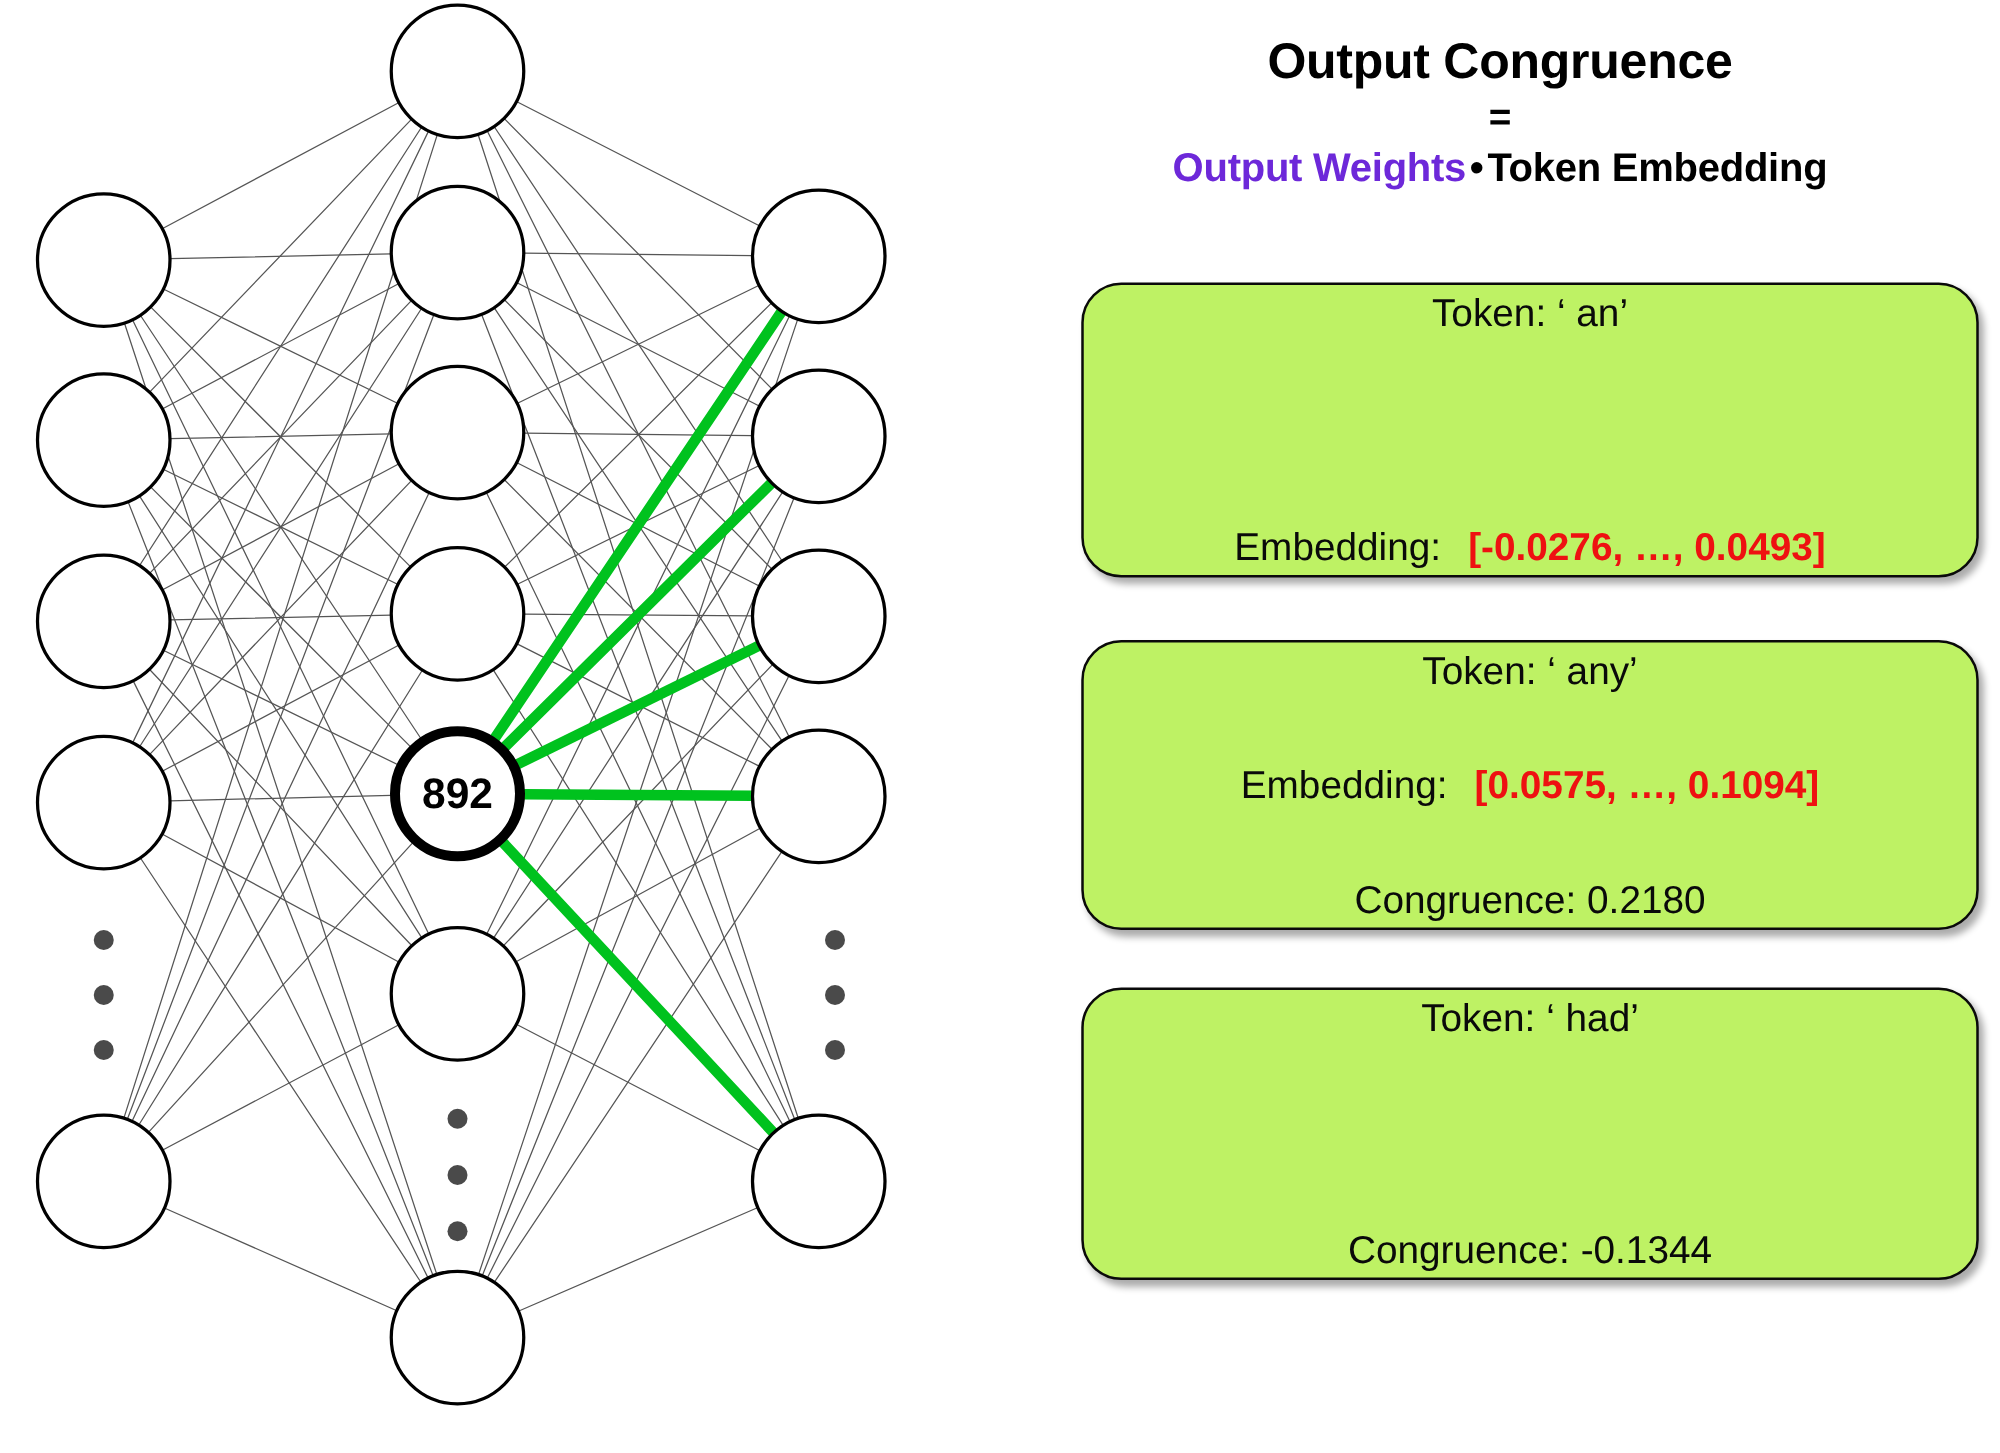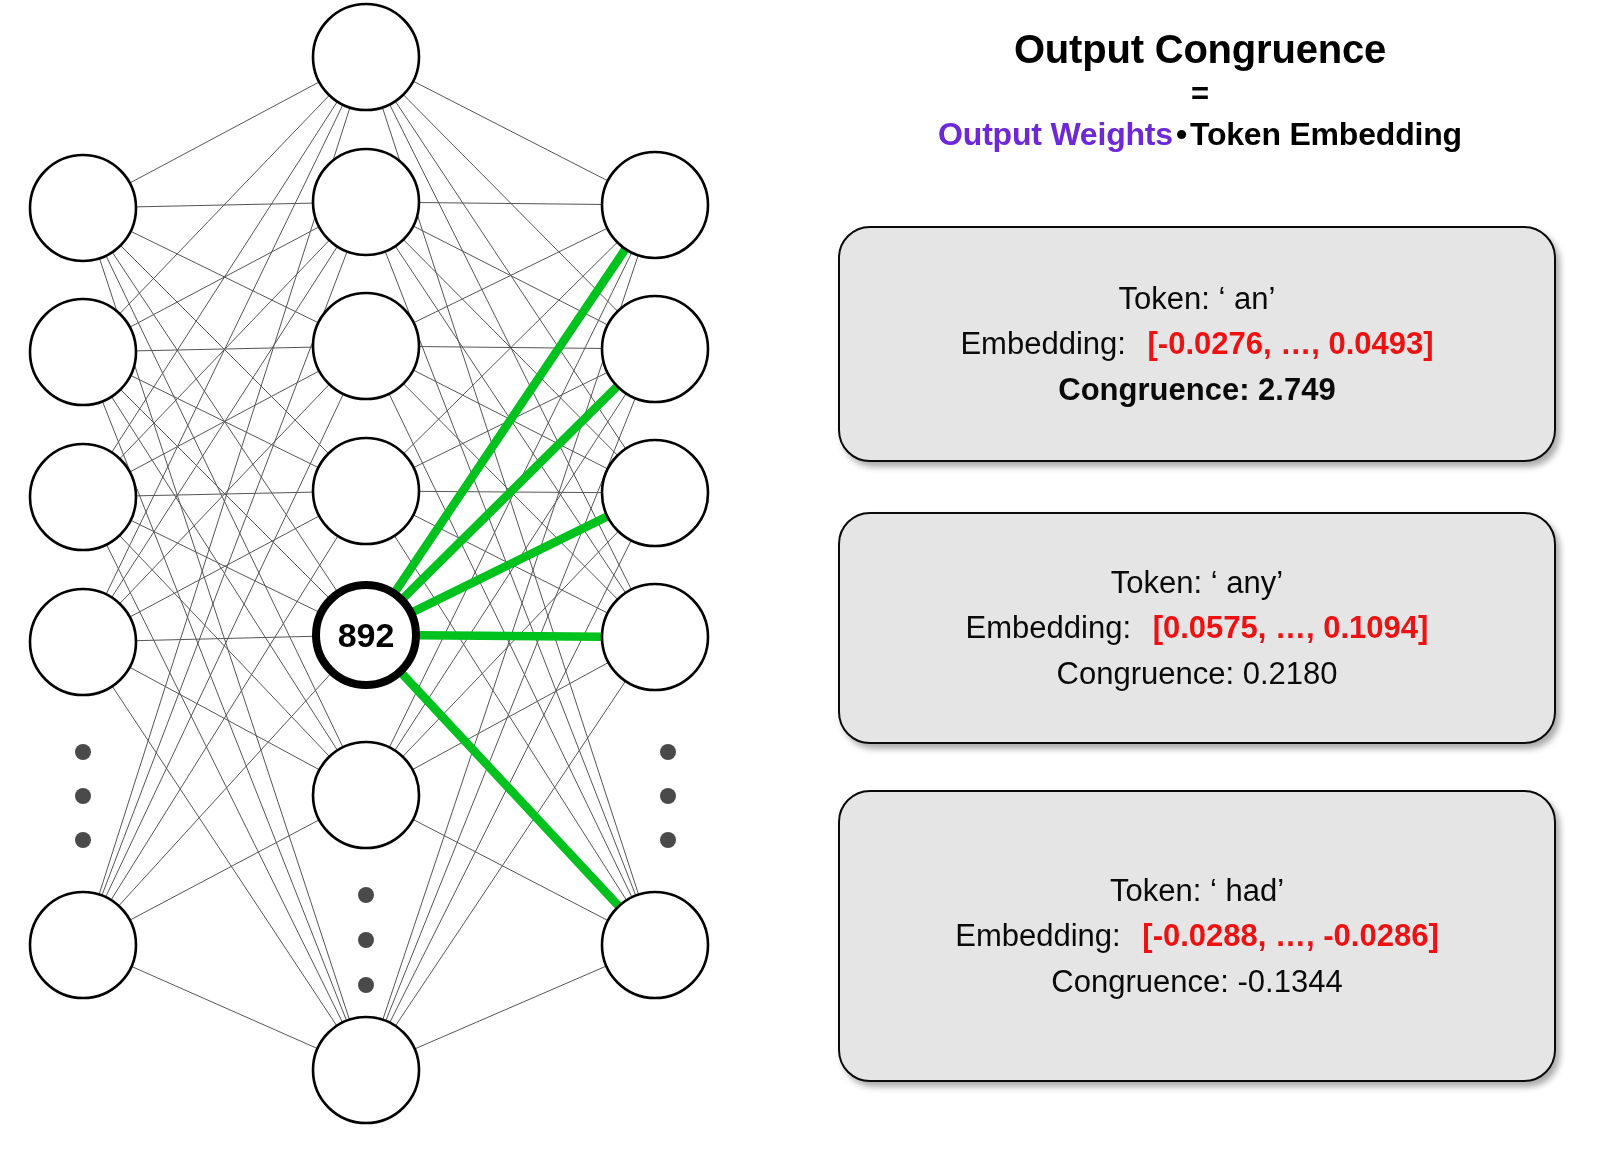--- a/index.html
+++ b/index.html
@@ -53,35 +53,35 @@
   }
   #formula-title { font-size: 40px; }
   #formula-equals { font-size: 31px; margin-top: 4px; }
   #formula-product { font-size: 32px; margin-top: 4px; white-space: nowrap; }
   .kw-green { color: #6d28d9; }
   .kw-red   { color: #000000; }
   .kw-dot   { color: #000000; padding: 0 3px; }
 
   .card {
     position: absolute;
-    left: 38px;
+    left: 65px;
     width: 718px;
     box-sizing: border-box;
-    background: #e5e5e5;
+    background: #bef264;
     border: 2.5px solid #0a0a0a;
     border-radius: 32px;
     box-shadow: 4px 5px 6px rgba(0,0,0,0.33);
     display: flex;
     flex-direction: column;
     align-items: center;
-    justify-content: center;
+    justify-content: space-between;
   }
   #card-0 { top: 226px; height: 236px; }
   #card-1 { top: 512px; height: 232px; }
-  #card-2 { top: 790px; height: 292px; }
+  #card-2 { top: 790px; height: 234px; }
 
   .card-line {
     font-size: 31px;
     color: #0a0a0a;
     line-height: 1.46;
     white-space: nowrap;
   }
   .card-emb-value {
     color: #ee1111;
     font-weight: bold;
@@ -215,24 +215,20 @@
 
   <div class="card" id="card-0">
     <div class="card-line">
       <span>Token:</span>
       <span>‘ an’</span>
     </div>
     <div class="card-line">
       <span>Embedding:</span>
       <span class="card-emb-value">[-0.0276, …, 0.0493]</span>
     </div>
-    <div class="card-line bold-line">
-      <span>Congruence:</span>
-      <span>2.749</span>
-    </div>
   </div>
 
   <div class="card" id="card-1">
     <div class="card-line">
       <span>Token:</span>
       <span>‘ any’</span>
     </div>
     <div class="card-line">
       <span>Embedding:</span>
       <span class="card-emb-value">[0.0575, …, 0.1094]</span>
@@ -242,22 +238,18 @@
       <span>0.2180</span>
     </div>
   </div>
 
   <div class="card" id="card-2">
     <div class="card-line">
       <span>Token:</span>
       <span>‘ had’</span>
     </div>
     <div class="card-line">
-      <span>Embedding:</span>
-      <span class="card-emb-value">[-0.0288, …, -0.0286]</span>
-    </div>
-    <div class="card-line">
       <span>Congruence:</span>
       <span>-0.1344</span>
     </div>
   </div>
 
 </div>
 
 </body></html>

